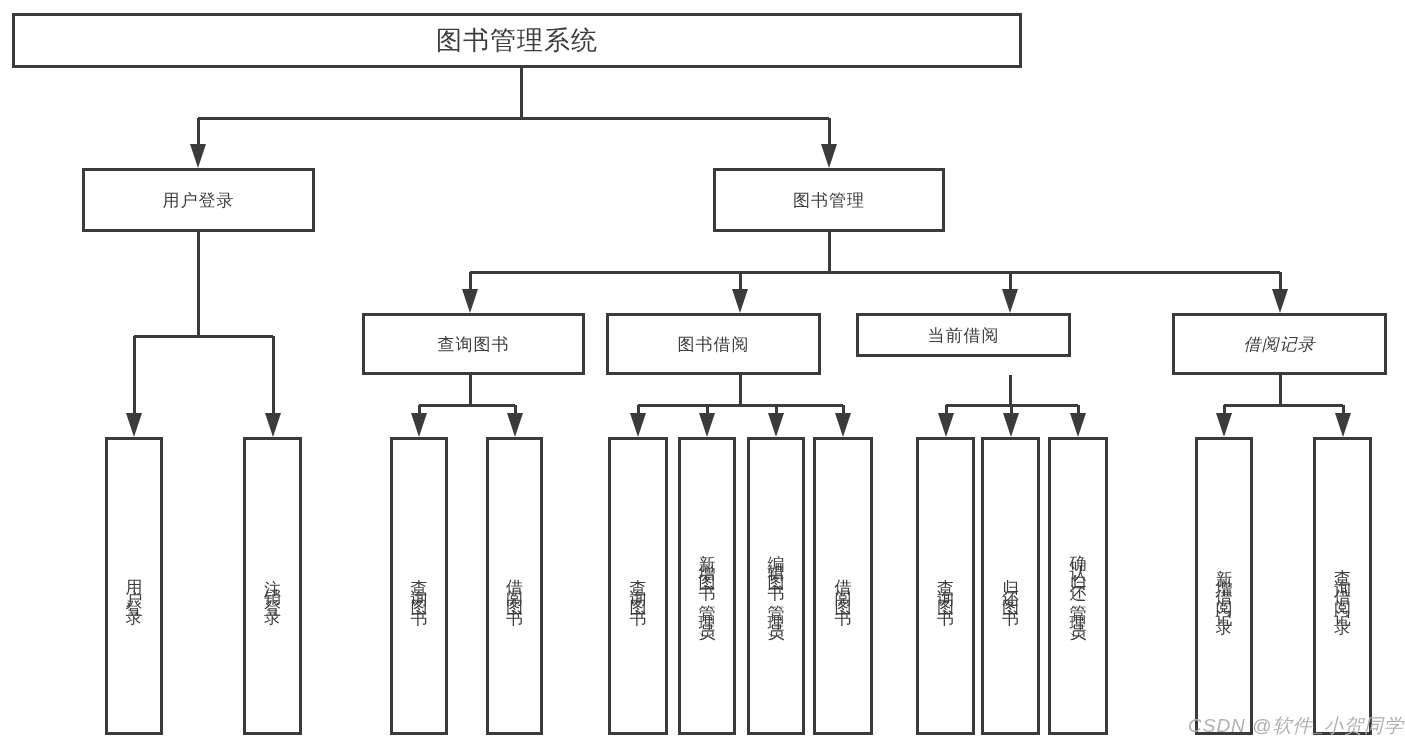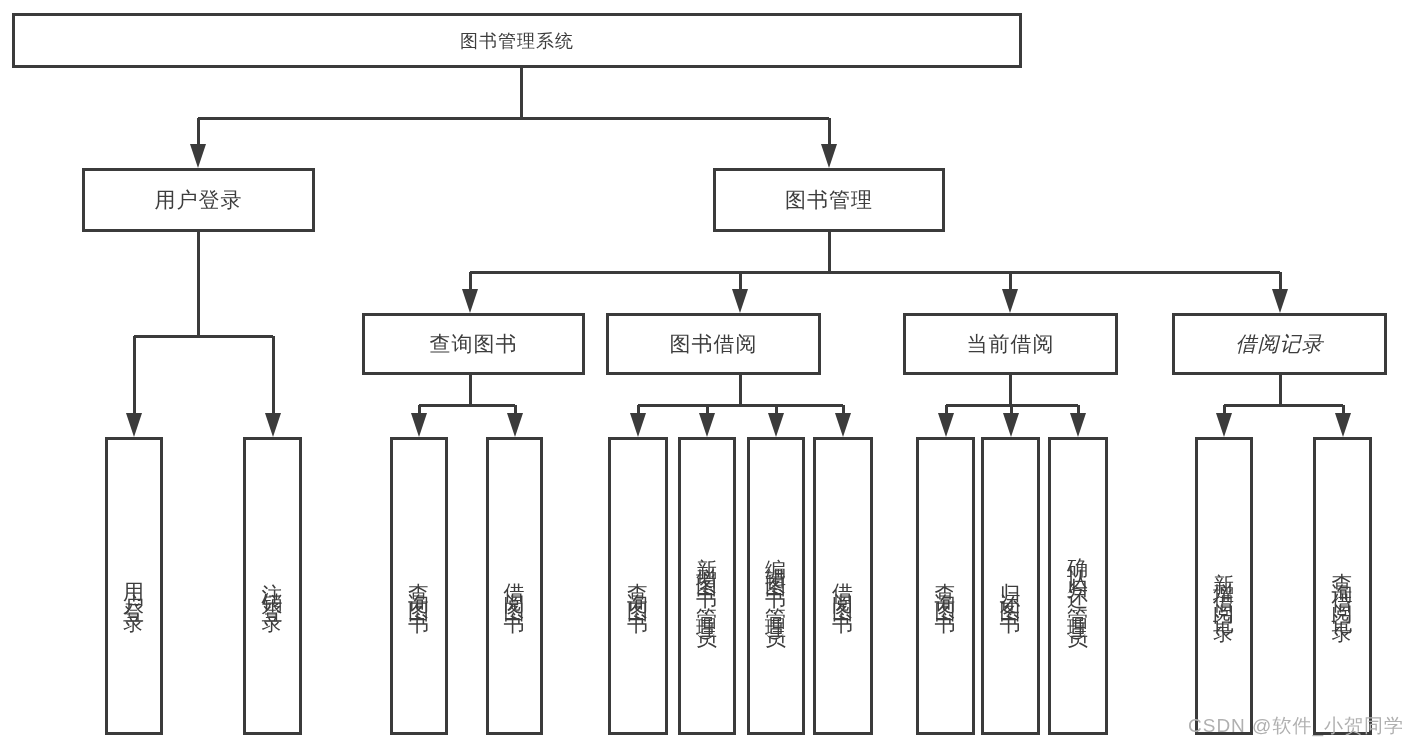--- a/index.html
+++ b/index.html
@@ -17,26 +17,26 @@
   }
   .node {
     position: absolute;
     box-sizing: border-box;
     border: 3px solid var(--line-color, #3b3b3b);
     background: #ffffff;
     display: flex;
     align-items: center;
     justify-content: center;
     color: var(--text-color, #3d3d3d);
-    font-size: 21px;
+    font-size: 17px;
     letter-spacing: 1px;
     z-index: 2;
     text-align: center;
   }
-  .node.root { font-size: 18px; }
+  .node.root { font-size: 26px; }
   .node.v .label {
     writing-mode: vertical-lr;
     text-orientation: mixed;
     letter-spacing: 10px;
     line-height: 1;
     white-space: nowrap;
   }
   .line {
     position: absolute;
     background: var(--line-color, #3b3b3b);
@@ -53,20 +53,21 @@
   }
   .watermark {
     position: absolute;
     left: 1188px;
     top: 713px;
     font-size: 19px;
     letter-spacing: 1px;
     color: var(--watermark-color, #b0b0b0);
     z-index: 5;
     white-space: nowrap;
+    font-style: italic;
   }
 </style>
 </head>
 <body>
 
 <div class="canvas">
   <div class="watermark">CSDN @软件_小贺同学</div>
 <div class="line" style="left: 519.5px; top: 68px; width: 3px; height: 50px;"></div>
     <div class="line" style="left: 198px; top: 116.5px; width: 631px; height: 3px;"></div>
     <div class="line" style="left: 196.5px; top: 118px; width: 3px; height: 28px;"></div>
@@ -127,21 +128,21 @@
     </div>
     <div class="node" style="left: 713px; top: 168px; width: 232px; height: 64px;">
       <span class="label">图书管理</span>
     </div>
     <div class="node" style="left: 362px; top: 313px; width: 223px; height: 62px;">
       <span class="label">查询图书</span>
     </div>
     <div class="node" style="left: 606px; top: 313px; width: 215px; height: 62px;">
       <span class="label">图书借阅</span>
     </div>
-    <div class="node" style="left: 903px; top: 313px; width: 215px; height: 62px;">
+    <div class="node" style="left: 856px; top: 313px; width: 215px; height: 44px;">
       <span class="label">当前借阅</span>
     </div>
     <div class="node" style="left: 1172px; top: 313px; width: 215px; height: 62px; font-style: italic;">
       <span class="label">借阅记录</span>
     </div>
     <div class="node v" style="left: 105px; top: 437px; width: 58px; height: 298px;">
       <span class="label">用户登录</span>
     </div>
     <div class="node v" style="left: 243px; top: 437px; width: 59px; height: 298px;">
       <span class="label">注销登录</span>

